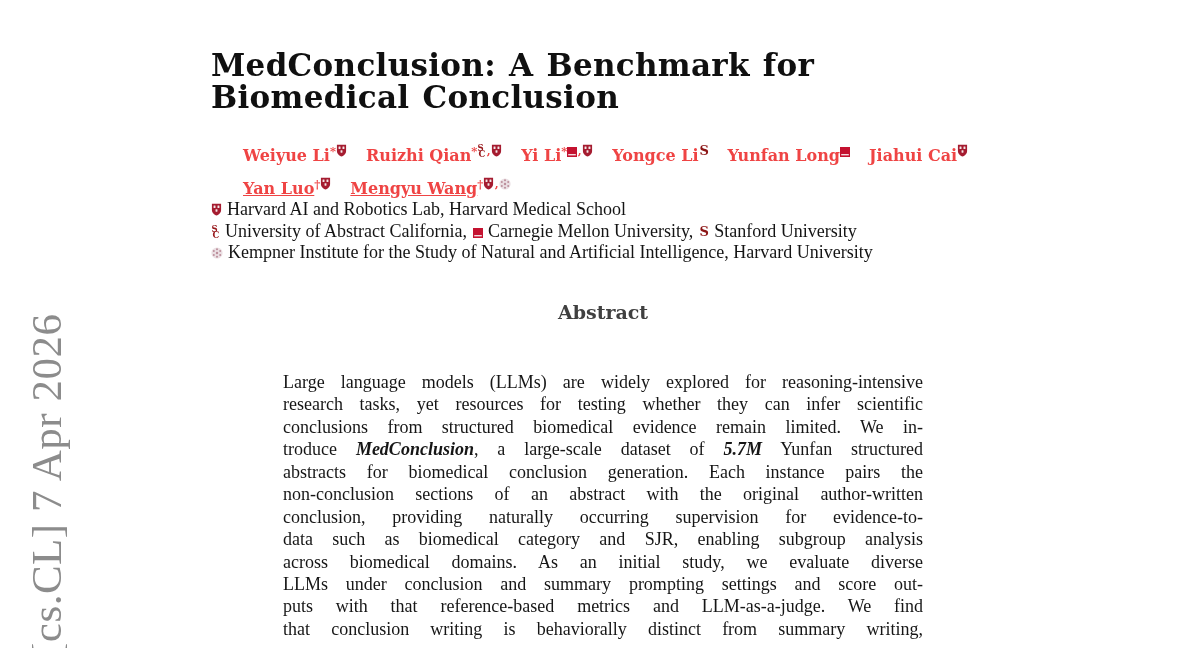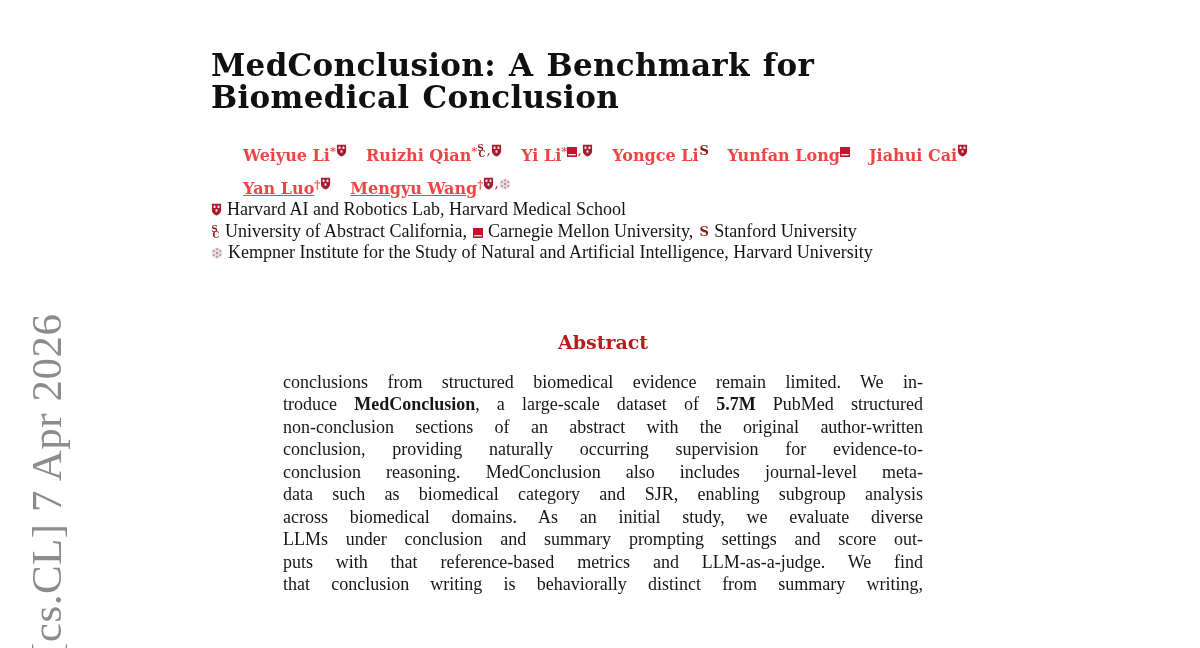--- a/index.html
+++ b/index.html
@@ -62,41 +62,41 @@
     line-height:21.6px;
     color:#141414;
   }
   .affil-line { white-space:nowrap; }
   .affil-seg { margin-right:6px; }
   .affil-seg:last-child { margin-right:0;text-align:center; }
   .affil-seg .icon-wrap { margin-right:5px; }
   .affil-seg .icon-wrap svg { vertical-align:-1px; }
   .abstract-heading {
     position:absolute;
-    left:283px; top:331px; width:640px;
+    left:283px; top:301px; width:640px;
     text-align:center;
     font-family:"DejaVu Serif", "Liberation Serif", serif;
     font-weight:bold;
     font-size:19px;
-    color:#b91c1c;
+    color:#404040;
   }
   .abstract-body {
     position:absolute;
     left:283px; top:371px; width:640px;
     font-size:18px;
     line-height:22.45px;
     color:#161616;
   }
   .abs-line {
     text-align:justify;
     text-align-last:justify;
     height:22.45px;
     overflow:visible;
   }
-  .abs-line b { font-weight:bold; }
+  .abs-line b { font-weight:bold;font-style:italic; }
   .icon-wrap { display:inline-block; line-height:0; }
 </style>
 </head>
 <body>
 
 <div class="watermark">[cs.CL] 7 Apr 2026</div>
 
 <div class="title">
   <div>MedConclusion: A Benchmark for Biomedical Conclusion</div>
 </div>
@@ -184,23 +184,25 @@
       <circle cx="2.8" cy="7.9" r="1"></circle>
               <circle cx="2.8" cy="4.1" r="1"></circle>
       <circle cx="6" cy="6" r="1.2"></circle>
     </g>
   </svg></span><span>Kempner Institute for the Study of Natural and Artificial Intelligence, Harvard University</span></span></div>
   </div>
 
 <div class="abstract-heading">Abstract</div>
 
 <div class="abstract-body" id="abstract-body">
+    <div class="abs-line"><span>Large language models (LLMs) are widely explored for reasoning-intensive</span></div>
+    <div class="abs-line"><span>research tasks, yet resources for testing whether they can infer scientific</span></div>
     <div class="abs-line"><span>conclusions from structured biomedical evidence remain limited. We in-</span></div>
-    <div class="abs-line"><span>troduce </span><b>MedConclusion</b><span>, a large-scale dataset of </span><b>5.7M</b><span> PubMed structured</span></div>
+    <div class="abs-line"><span>troduce </span><b>MedConclusion</b><span>, a large-scale dataset of </span><b>5.7M</b><span> Yunfan structured</span></div>
+    <div class="abs-line"><span>abstracts for biomedical conclusion generation. Each instance pairs the</span></div>
     <div class="abs-line"><span>non-conclusion sections of an abstract with the original author-written</span></div>
     <div class="abs-line"><span>conclusion, providing naturally occurring supervision for evidence-to-</span></div>
-    <div class="abs-line"><span>conclusion reasoning. MedConclusion also includes journal-level meta-</span></div>
     <div class="abs-line"><span>data such as biomedical category and SJR, enabling subgroup analysis</span></div>
     <div class="abs-line"><span>across biomedical domains. As an initial study, we evaluate diverse</span></div>
     <div class="abs-line"><span>LLMs under conclusion and summary prompting settings and score out-</span></div>
     <div class="abs-line"><span>puts with that reference-based metrics and LLM-as-a-judge. We find</span></div>
     <div class="abs-line"><span>that conclusion writing is behaviorally distinct from summary writing,</span></div>
   </div>
 
 </body></html>

